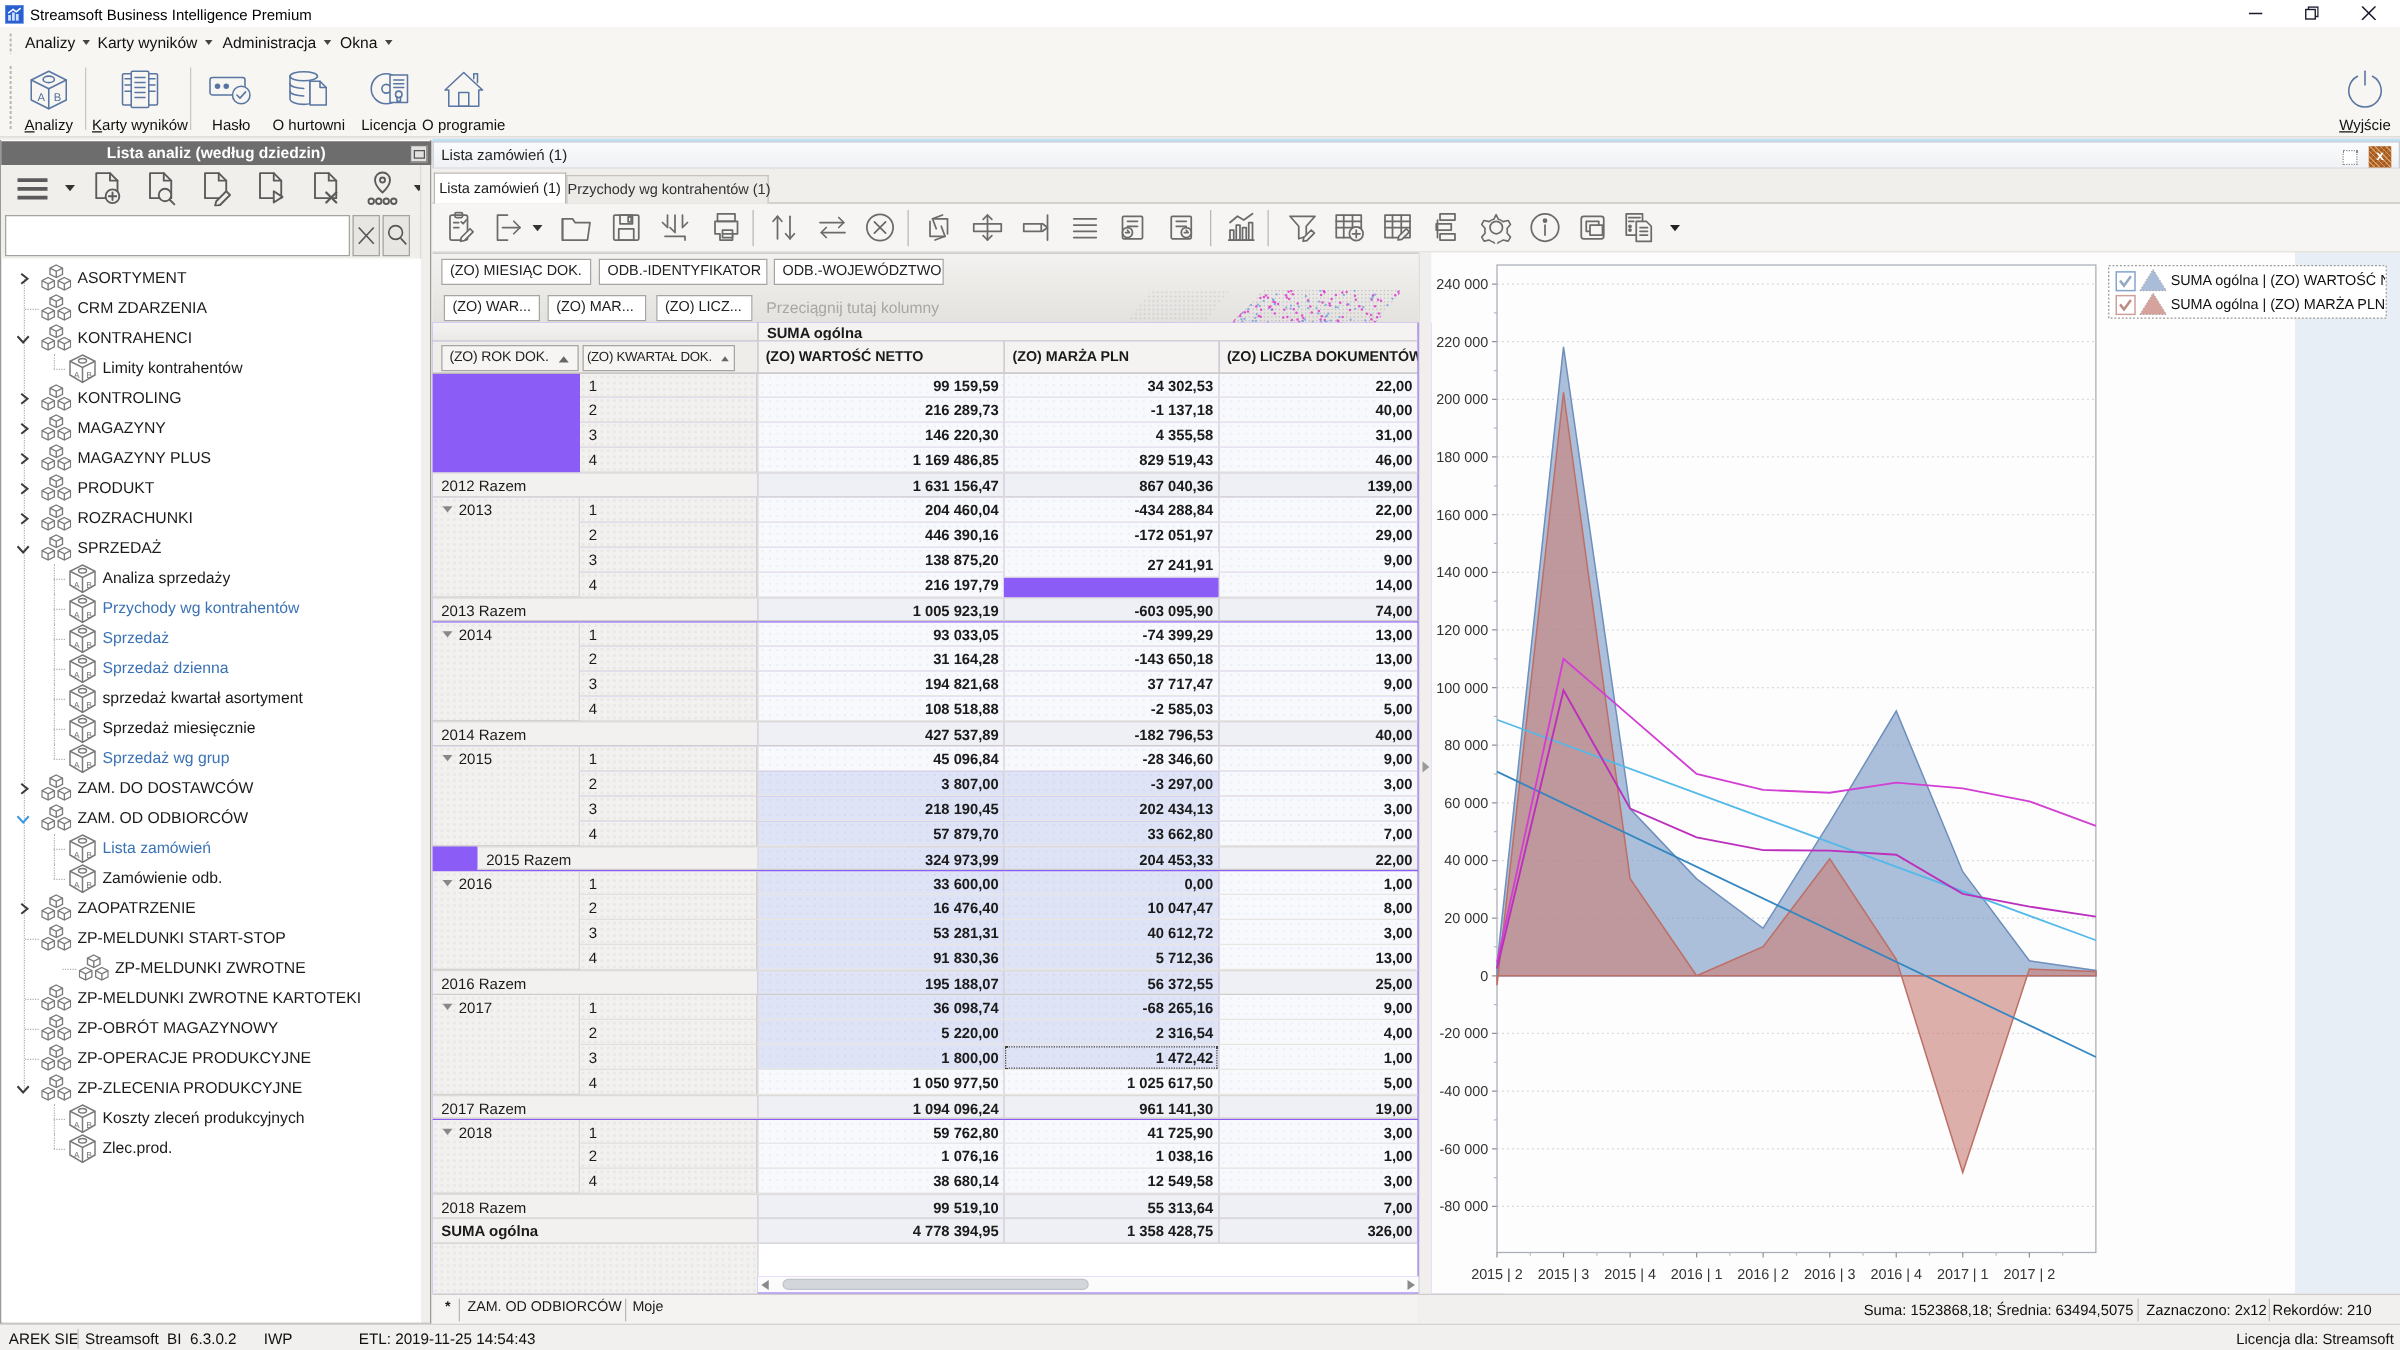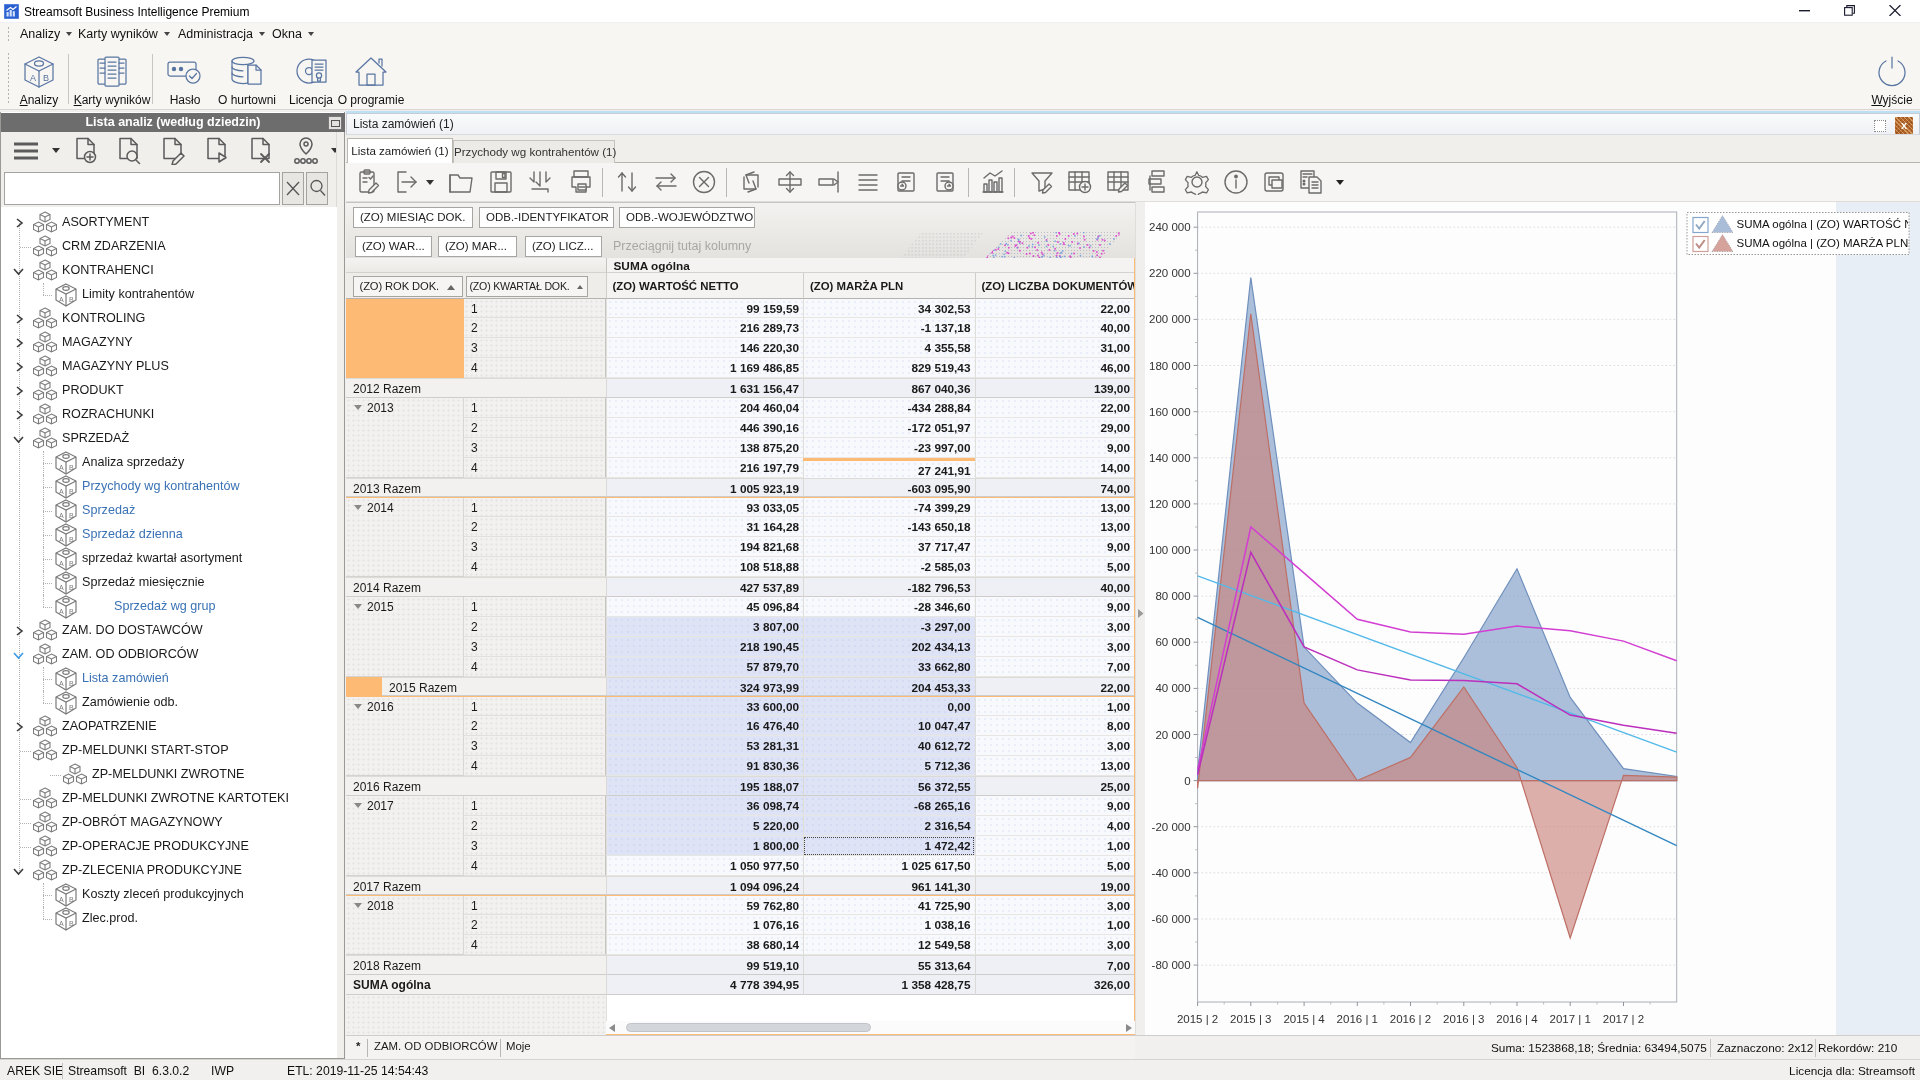--- a/index.html
+++ b/index.html
@@ -43,21 +43,21 @@
 #tab1{left:1px;top:3px;width:106px;height:25px;background:#fff;border:1px solid #b9b6b0;border-bottom:none;text-align:center;line-height:24px;font-size:11.6px;}
 #tab2{left:107px;top:5px;width:162px;height:23px;background:#edebe8;border:1px solid #c5c2bc;border-bottom:none;text-align:center;line-height:22px;color:#333;font-size:11.6px;white-space:nowrap;}
 #pivtoolbar{position:absolute;left:0;top:52px;width:1574px;height:39px;background:#f6f5f3;border-bottom:1px solid #e0ded9;}
 .psep{position:absolute;top:5px;width:1px;height:29px;background:#b9b7b3;}
 
 #filterarea{position:absolute;left:0;top:91px;width:789px;height:56px;background:linear-gradient(#f3f2f0,#e4e2de);border-top:1px solid #c6c4c0;}
 .chip{position:absolute;background:#fff;border:1px solid #a7a5a1;font-size:11.5px;color:#222;line-height:19px;padding:0 6px;height:21px;white-space:nowrap;overflow:hidden;}
 #dragtxt{position:absolute;left:267px;top:36px;color:#a9a7a3;font-size:12.5px;}
 #purpleA{position:absolute;left:554px;top:29px;width:84px;height:27px;opacity:.55;background-image:radial-gradient(rgba(150,150,168,.38) 0.8px,transparent 1px);background-size:3.5px 3.5px;clip-path:polygon(25% 0,100% 0,75% 100%,0 100%);}#purple{position:absolute;left:638px;top:29px;width:138px;height:27px;}
 
-#tablewrap{position:absolute;left:0;top:147px;width:857px;height:777px;background:#fdba74;}
+#tablewrap{position:absolute;left:0;top:147px;width:857px;height:777px;background:#8b5cf6;}
 .rhbg{background:#f2f1ef;background-image:radial-gradient(rgba(150,144,138,.10) 1px,transparent 1.1px);background-size:5px 5px;}
 .vbg{background:#f8f9fd;background-image:radial-gradient(rgba(130,150,210,.12) 1px,transparent 1.1px);background-size:6px 6px;}
 .cell{position:absolute;overflow:hidden;white-space:nowrap;}
 .num{text-align:right;font-weight:bold;padding-right:4px;font-size:11.8px;}
 .sel{background:#dfe3f6;background-image:radial-gradient(rgba(120,140,200,.10) 1px,transparent 1.1px);background-size:6px 6px;}
 
 #hscroll{position:absolute;left:260px;top:910px;width:529px;height:13px;background:#fbfbfb;}
 #hthumb{position:absolute;left:20px;top:2px;width:245px;height:9px;background:#d3d6db;border-radius:5px;border:1px solid #c0c3c9;}
 #bottabs{position:absolute;left:0;top:924px;width:789px;height:24px;background:#f4f3f1;border-top:1px solid #cfcdc9;font-size:11.4px;}
 
@@ -537,21 +537,21 @@
         <div style="position:absolute;left:41px;top:0;height:12px;border-left:1px dotted #b3b1ad;"></div>
         <div style="position:absolute;left:41px;top:12px;width:9px;border-top:1px dotted #b3b1ad;"></div>
         <svg class="abs" style="left:52px;top:0px" width="24" height="24" viewBox="0 0 24 24" fill="none" stroke="#7a7a7a" stroke-width="1.2">
           <polygon points="12,1 22,6 22,17 12,23 2,17 2,6"></polygon>
           <polyline points="2,6 12,11 22,6"></polyline>
           <line x1="12" y1="11" x2="12" y2="23"></line>
           <ellipse cx="12" cy="5.5" rx="3.2" ry="1.8"></ellipse>
           <text x="5" y="19" font-size="7" fill="#7a7a7a" stroke="none">A</text>
           <text x="15" y="19" font-size="7" fill="#7a7a7a" stroke="none">B</text>
         </svg>
-        <div class="txt blue" style="left:80px;margin-left:32px;">Sprzedaż wg grup</div>
+        <div class="txt blue" style="left:80px;">Sprzedaż wg grup</div>
       </div>
       <div class="trow" style="top:412px;width:335px;">
         <svg class="abs" style="left:12px;top:7px" width="10" height="10" viewBox="0 0 10 10" fill="none" stroke="#3c3c3c" stroke-width="1.6">
           <polyline points="3,1 8,5 3,9"></polyline>
         </svg>
         <svg class="abs" style="left:31px;top:0px" width="24" height="24" viewBox="0 0 24 24" fill="none" stroke="#7a7a7a" stroke-width="1.1">
           <g>
             <polygon points="12,1 17,3.5 17,8.5 12,11 7,8.5 7,3.5"></polygon>
             <polyline points="7,3.5 12,6 17,3.5"></polyline>
             <line x1="12" y1="6" x2="12" y2="11"></line>
@@ -1675,21 +1675,21 @@
       <div class="cell rhbg" style="left:118px;top:159.9px;width:141.5px;height:19.9px;border-right:1px solid #c6c4c0;border-bottom:1px solid #e2e0dc;padding:3px 0 0 7px;">2</div>
       <div class="cell num vbg" style="left:259.5px;top:159.9px;width:197.5px;height:19.9px;border-left:1px solid #e0ded9;border-bottom:1px solid #e8e6e3;padding-top:3px;">446 390,16</div>
       <div class="cell num vbg" style="left:457px;top:159.9px;width:171.5px;height:19.9px;border-left:1px solid #e0ded9;border-bottom:1px solid #e8e6e3;padding-top:3px;">-172 051,97</div>
       <div class="cell num vbg" style="left:628.5px;top:159.9px;width:159.5px;height:19.9px;border-left:1px solid #e0ded9;border-bottom:1px solid #e8e6e3;padding-top:3px;">29,00</div>
       <div class="cell rhbg" style="left:118px;top:179.8px;width:141.5px;height:19.9px;border-right:1px solid #c6c4c0;border-bottom:1px solid #e2e0dc;padding:3px 0 0 7px;">3</div>
       <div class="cell num vbg" style="left:259.5px;top:179.8px;width:197.5px;height:19.9px;border-left:1px solid #e0ded9;border-bottom:1px solid #e8e6e3;padding-top:3px;">138 875,20</div>
       <div class="cell num vbg" style="left:457px;top:179.8px;width:171.5px;height:19.9px;border-left:1px solid #e0ded9;border-bottom:1px solid #e8e6e3;padding-top:3px;">-23 997,00</div>
       <div class="cell num vbg" style="left:628.5px;top:179.8px;width:159.5px;height:19.9px;border-left:1px solid #e0ded9;border-bottom:1px solid #e8e6e3;padding-top:3px;">9,00</div>
       <div class="cell rhbg" style="left:118px;top:199.7px;width:141.5px;height:19.9px;border-right:1px solid #c6c4c0;border-bottom:1px solid #e2e0dc;padding:3px 0 0 7px;">4</div>
       <div class="cell num vbg" style="left:259.5px;top:199.7px;width:197.5px;height:19.9px;border-left:1px solid #e0ded9;border-bottom:1px solid #e8e6e3;padding-top:3px;">216 197,79</div>
-      <div class="cell num vbg" style="left:457px;top:203px;width:171.5px;height:19.9px;border-left:1px solid #e0ded9;border-bottom:1px solid #e8e6e3;padding-top:3px;">27 241,91</div>
+      <div class="cell num vbg" style="left:457px;top:184px;width:171.5px;height:19.9px;border-left:1px solid #e0ded9;border-bottom:1px solid #e8e6e3;padding-top:3px;">27 241,91</div>
       <div class="cell num vbg" style="left:628.5px;top:199.7px;width:159.5px;height:19.9px;border-left:1px solid #e0ded9;border-bottom:1px solid #e8e6e3;padding-top:3px;">14,00</div>
       <div class="cell" style="left:0;top:219.6px;width:259.5px;height:19.9px;background:#f2f1ef;border-bottom:1px solid #cfcdc9;border-top:1px solid #dddbd7;padding:3px 0 0 7px;">2013 Razem</div>
       <div class="cell num " style="left:259.5px;top:219.6px;width:197.5px;height:19.9px;background:#eff0f5;border-left:1px solid #dbd9d5;border-bottom:1px solid #cfcdc9;border-top:1px solid #dddbd7;padding-top:3px;">1 005 923,19</div>
       <div class="cell num " style="left:457px;top:219.6px;width:171.5px;height:19.9px;background:#eff0f5;border-left:1px solid #dbd9d5;border-bottom:1px solid #cfcdc9;border-top:1px solid #dddbd7;padding-top:3px;">-603 095,90</div>
       <div class="cell num " style="left:628.5px;top:219.6px;width:159.5px;height:19.9px;background:#eff0f5;border-left:1px solid #dbd9d5;border-bottom:1px solid #cfcdc9;border-top:1px solid #dddbd7;padding-top:3px;">74,00</div>
       <div class="cell rhbg" style="left:0;top:239.5px;width:118px;height:79.6px;border-right:1px solid #d9d7d3;border-bottom:1px solid #d4d2ce;">
         <span style="position:absolute;left:8px;top:7px;width:0;height:0;border-left:4px solid transparent;border-right:4px solid transparent;border-top:5px solid #888;"></span>
         <span style="position:absolute;left:21px;top:3px;">2014</span>
       </div>
       <div class="cell rhbg" style="left:118px;top:239.5px;width:141.5px;height:19.9px;border-right:1px solid #c6c4c0;border-bottom:1px solid #e2e0dc;padding:3px 0 0 7px;">1</div>

